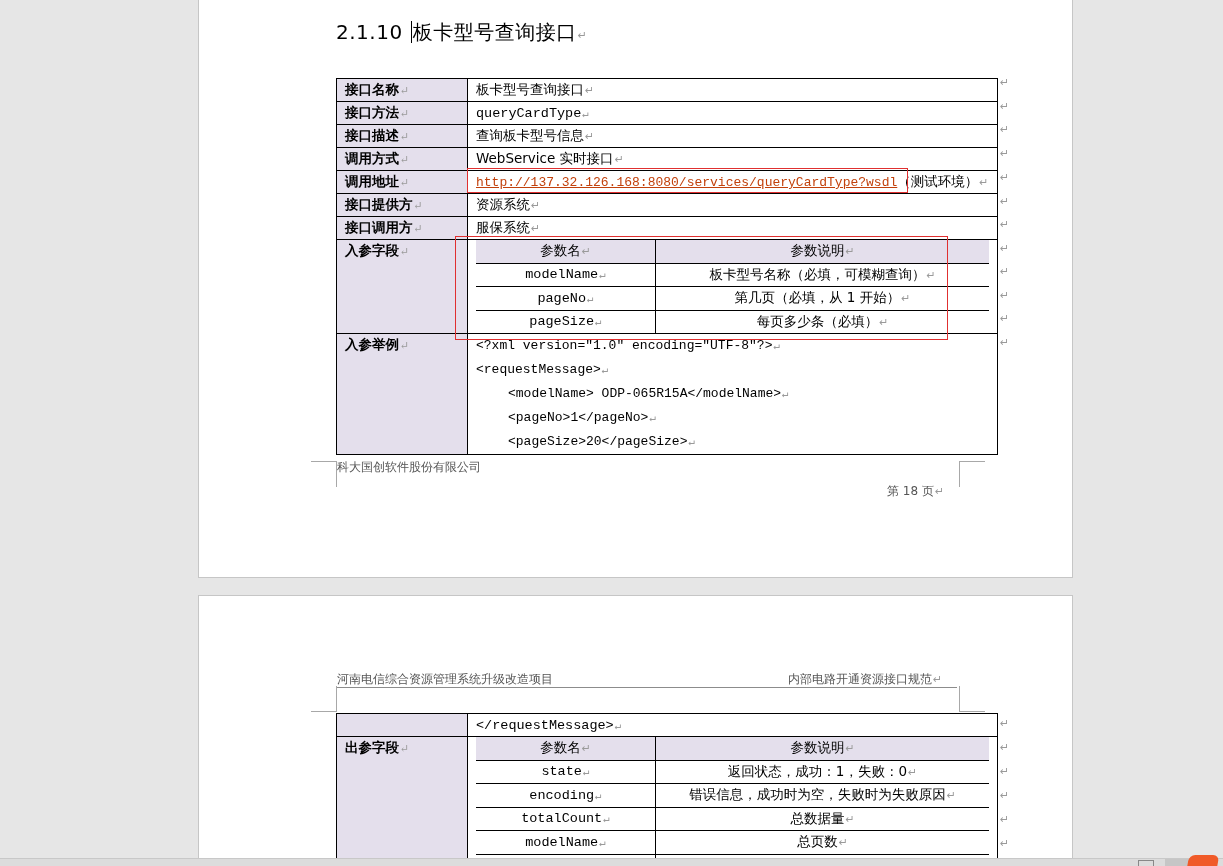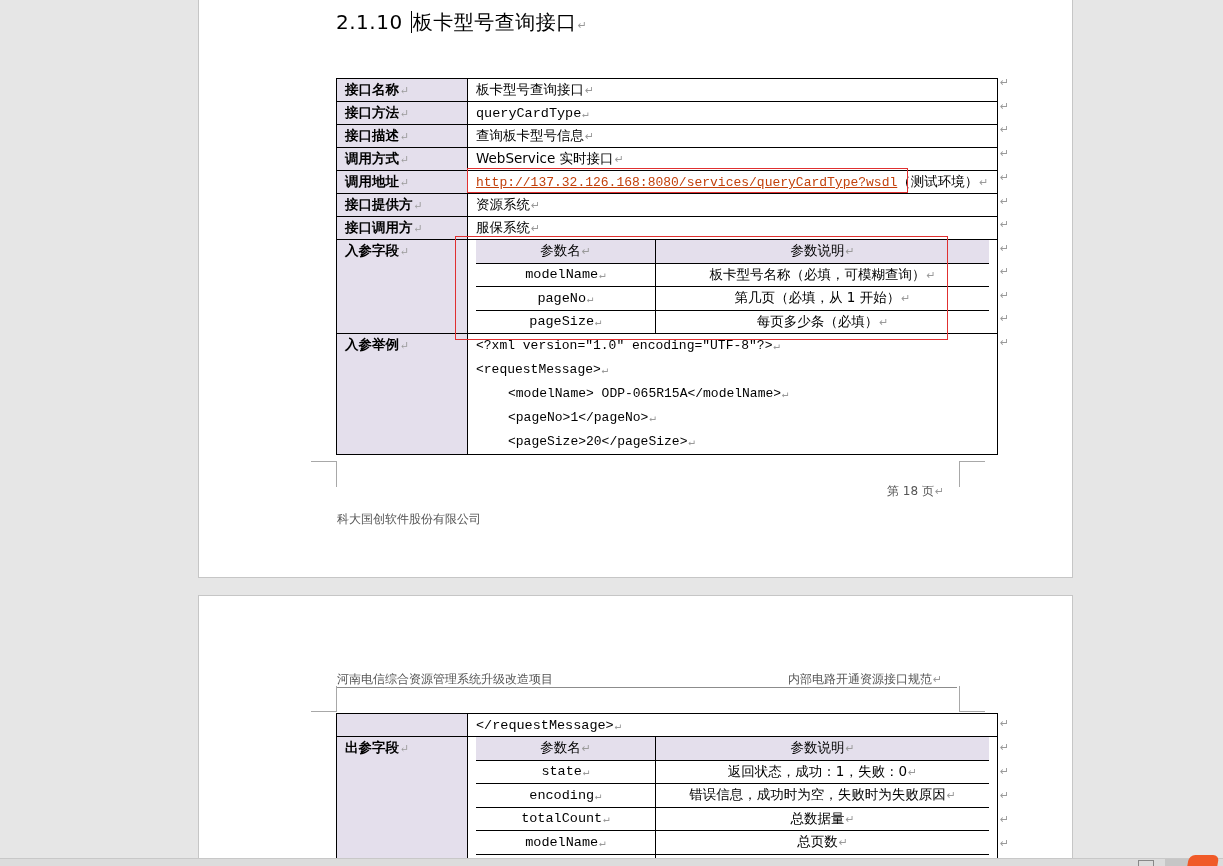--- a/index.html
+++ b/index.html
@@ -10,21 +10,21 @@
     color:#000;
   }
   .page {
     position:absolute; left:198px; width:875px; background:#fff;
     border:1px solid #c6c6c6; box-sizing:border-box;
   }
   #page1 { top:-2px; height:580px; }
   #page2 { top:595px; height:300px; }
 
   .heading {
-    position:absolute; left:137px; top:10px; font-size:20px;
+    position:absolute; left:137px; top:20px; font-size:20px;
     font-family:"DejaVu Sans", sans-serif; letter-spacing:0.5px;
   }
   .heading .num { margin-right:8px; }
   .cursor { display:inline-block; width:1px; height:22px; background:#000; vertical-align:-4px; margin-right:1px;}
   .pm { color:#9a9a9a; font-size:11px; margin-left:1px; font-weight:normal;}
 
   table.doc {
     position:absolute; left:137px; border-collapse:collapse;
     table-layout:fixed; width:662px;
   }
@@ -150,21 +150,21 @@
   <span class="outer-pm" style="top:266px">↵</span>
   <span class="outer-pm" style="top:290px">↵</span>
   <span class="outer-pm" style="top:313px">↵</span>
   <span class="outer-pm" style="top:337px">↵</span>
 
   <div class="redbox" style="left:268px; top:169px; width:441px; height:25px;"></div>
   <div class="redbox" style="left:256px; top:237px; width:493px; height:104px;"></div>
 
   <div class="corner" style="left:112px; top:462px; border-width:1px 1px 0 0;"></div>
   <div class="corner" style="left:760px; top:462px; border-width:1px 0 0 1px;"></div>
-  <div class="footer-text" style="left:138px; top:512px;">科大国创软件股份有限公司</div>
+  <div class="footer-text" style="left:138px; top:460px;">科大国创软件股份有限公司</div>
   <div class="footer-text" style="left:688px; top:484px;"><span>第 18 页</span><span class="pm">↵</span></div>
 </div>
 
 <div class="page" id="page2">
   <div class="footer-text" style="left:138px; top:75px;">河南电信综合资源管理系统升级改造项目</div>
   <div class="footer-text" style="left:589px; top:75px;"><span>内部电路开通资源接口规范</span><span class="pm">↵</span></div>
   <div class="hdr-line" style="left:138px; top:91px; width:620px;"></div>
   <div class="corner" style="left:112px; top:90px; border-width:0 1px 1px 0;"></div>
   <div class="corner" style="left:760px; top:90px; border-width:0 0 1px 1px;"></div>
 

